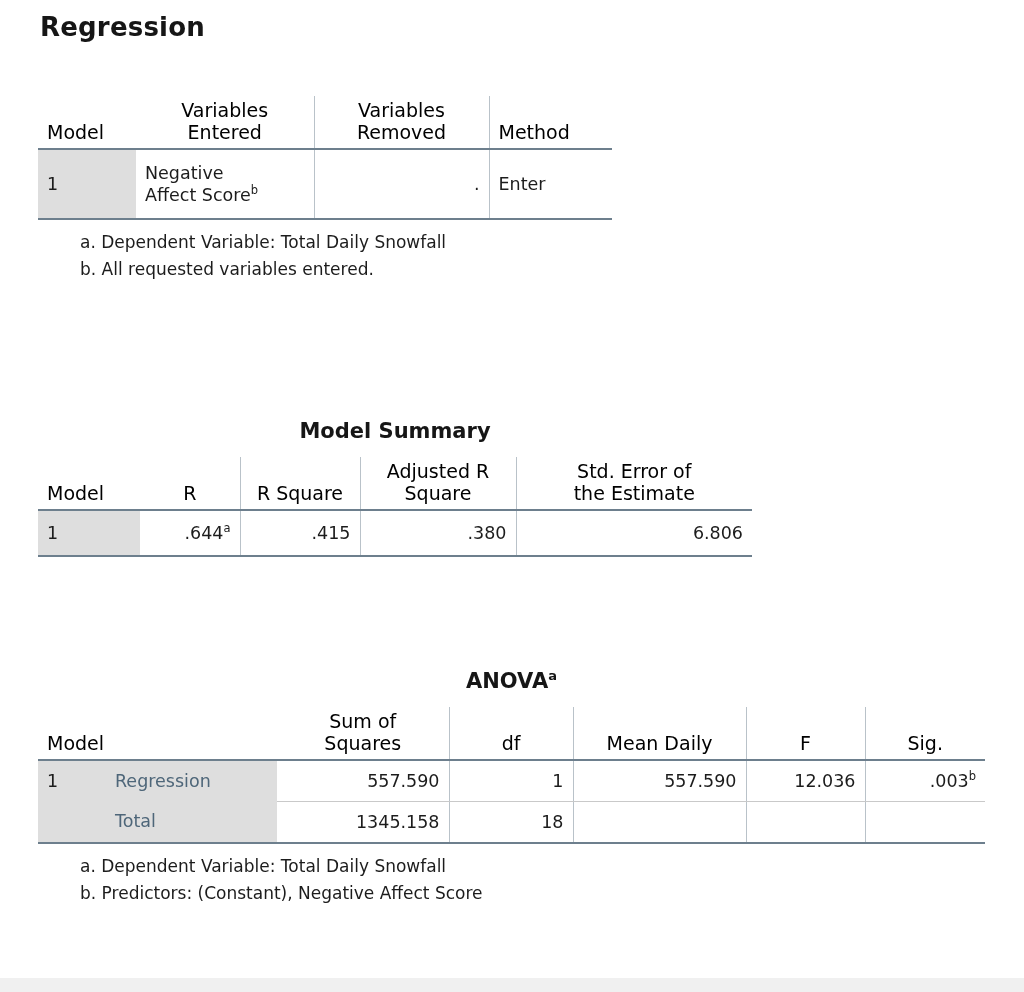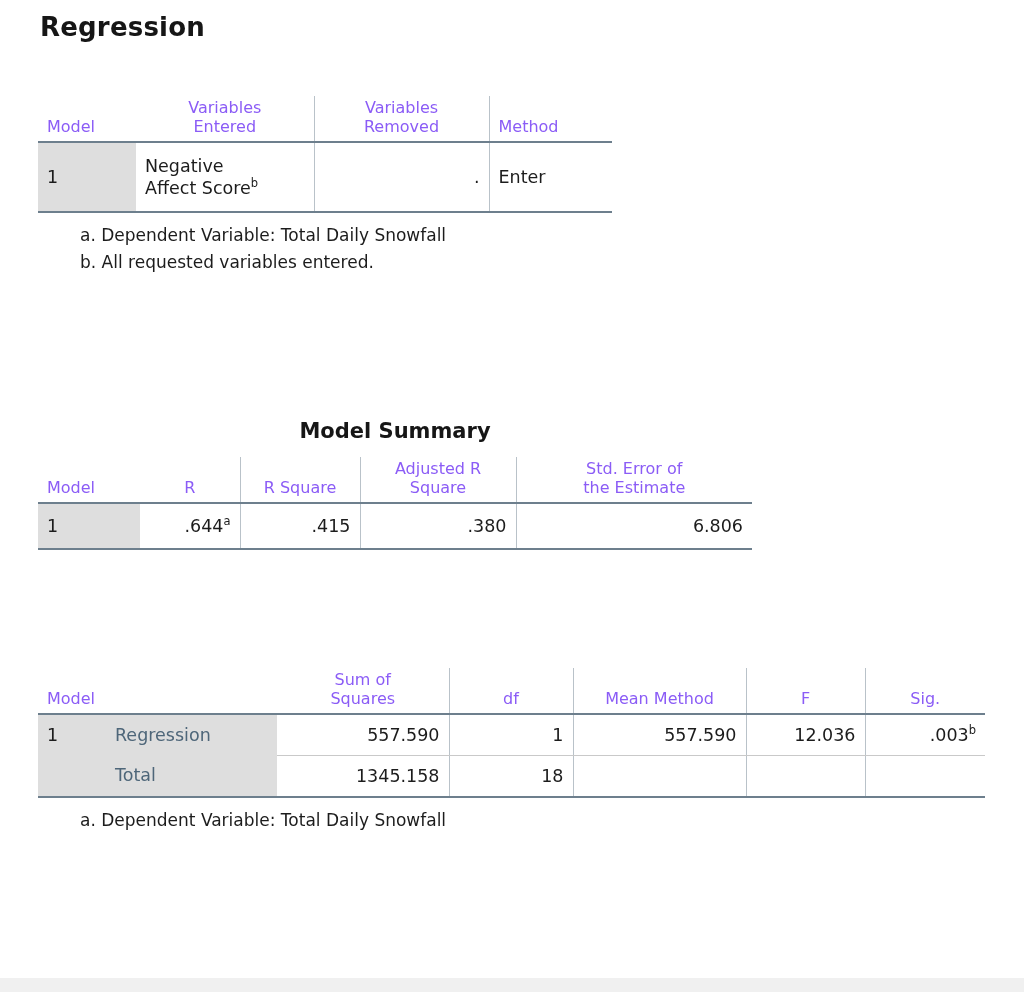--- a/index.html
+++ b/index.html
@@ -71,22 +71,22 @@
   table.spss th,
   table.spss td {
     padding: 0;
     margin: 0;
     vertical-align: middle;
     font-weight: normal;
   }
 
   
   table.spss thead th {
-    color: #8b5cf6;
-    font-size: 16px;
+    color: #000000;
+    font-size: 19px;
     text-align: center;
     vertical-align: bottom;
     padding: 3px 9px 5px 9px;
     line-height: 1.16;
     border-bottom: 2.5px solid #6d7f8d;
     border-right: 1px solid #b9c2c9;
     white-space: pre-line;
   }
   table.spss thead th.no-rule {
     border-right: none;
@@ -238,39 +238,40 @@
           <td class="num">.415</td>
           <td class="num">.380</td>
           <td class="num no-rule">6.806</td>
         </tr>
       </tbody>
     </table>
 
   </div>
 
   <div class="tbl-block" id="tbl-anova-block">
+    <div class="tbl-caption"><span class="cap-offset"><span>ANOVA</span><sup>a</sup></span></div>
 
     <table class="spss" id="tbl-anova">
       <colgroup>
           <col class="a0">
           <col class="a1">
           <col class="a2">
           <col class="a3">
           <col class="a4">
           <col class="a5">
           <col class="a6">
         </colgroup>
       <thead>
         <tr>
           <th class="first">Model</th>
           <th class="no-rule"></th>
           <th>Sum of
 Squares</th>
           <th>df</th>
-          <th>Mean Method</th>
+          <th>Mean Daily</th>
           <th>F</th>
           <th class="no-rule">Sig.</th>
         </tr>
       </thead>
       <tbody>
         <tr class="inner">
           <td class="shade lft">1</td>
           <td class="shade lbl">Regression</td>
           <td class="num">557.590</td>
           <td class="num">1</td>
@@ -285,17 +286,18 @@
           <td class="num">18</td>
           <td class="num"></td>
           <td class="num"></td>
           <td class="num no-rule"></td>
         </tr>
       </tbody>
     </table>
 
     <div class="footnotes">
       <div>a. Dependent Variable: Total Daily Snowfall</div>
+      <div>b. Predictors: (Constant), Negative Affect Score</div>
     </div>
   </div>
 
   <div class="bottom-strip"></div>
 </div>
 
 </body></html>

